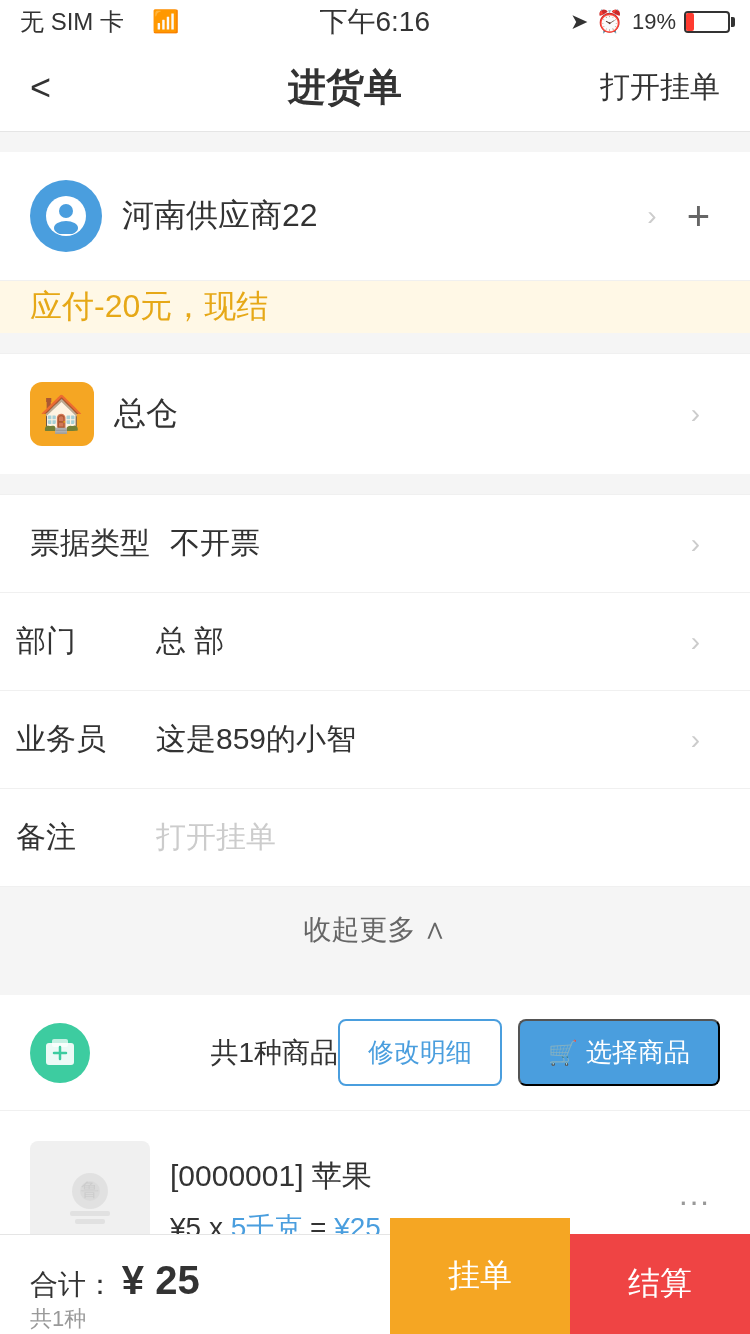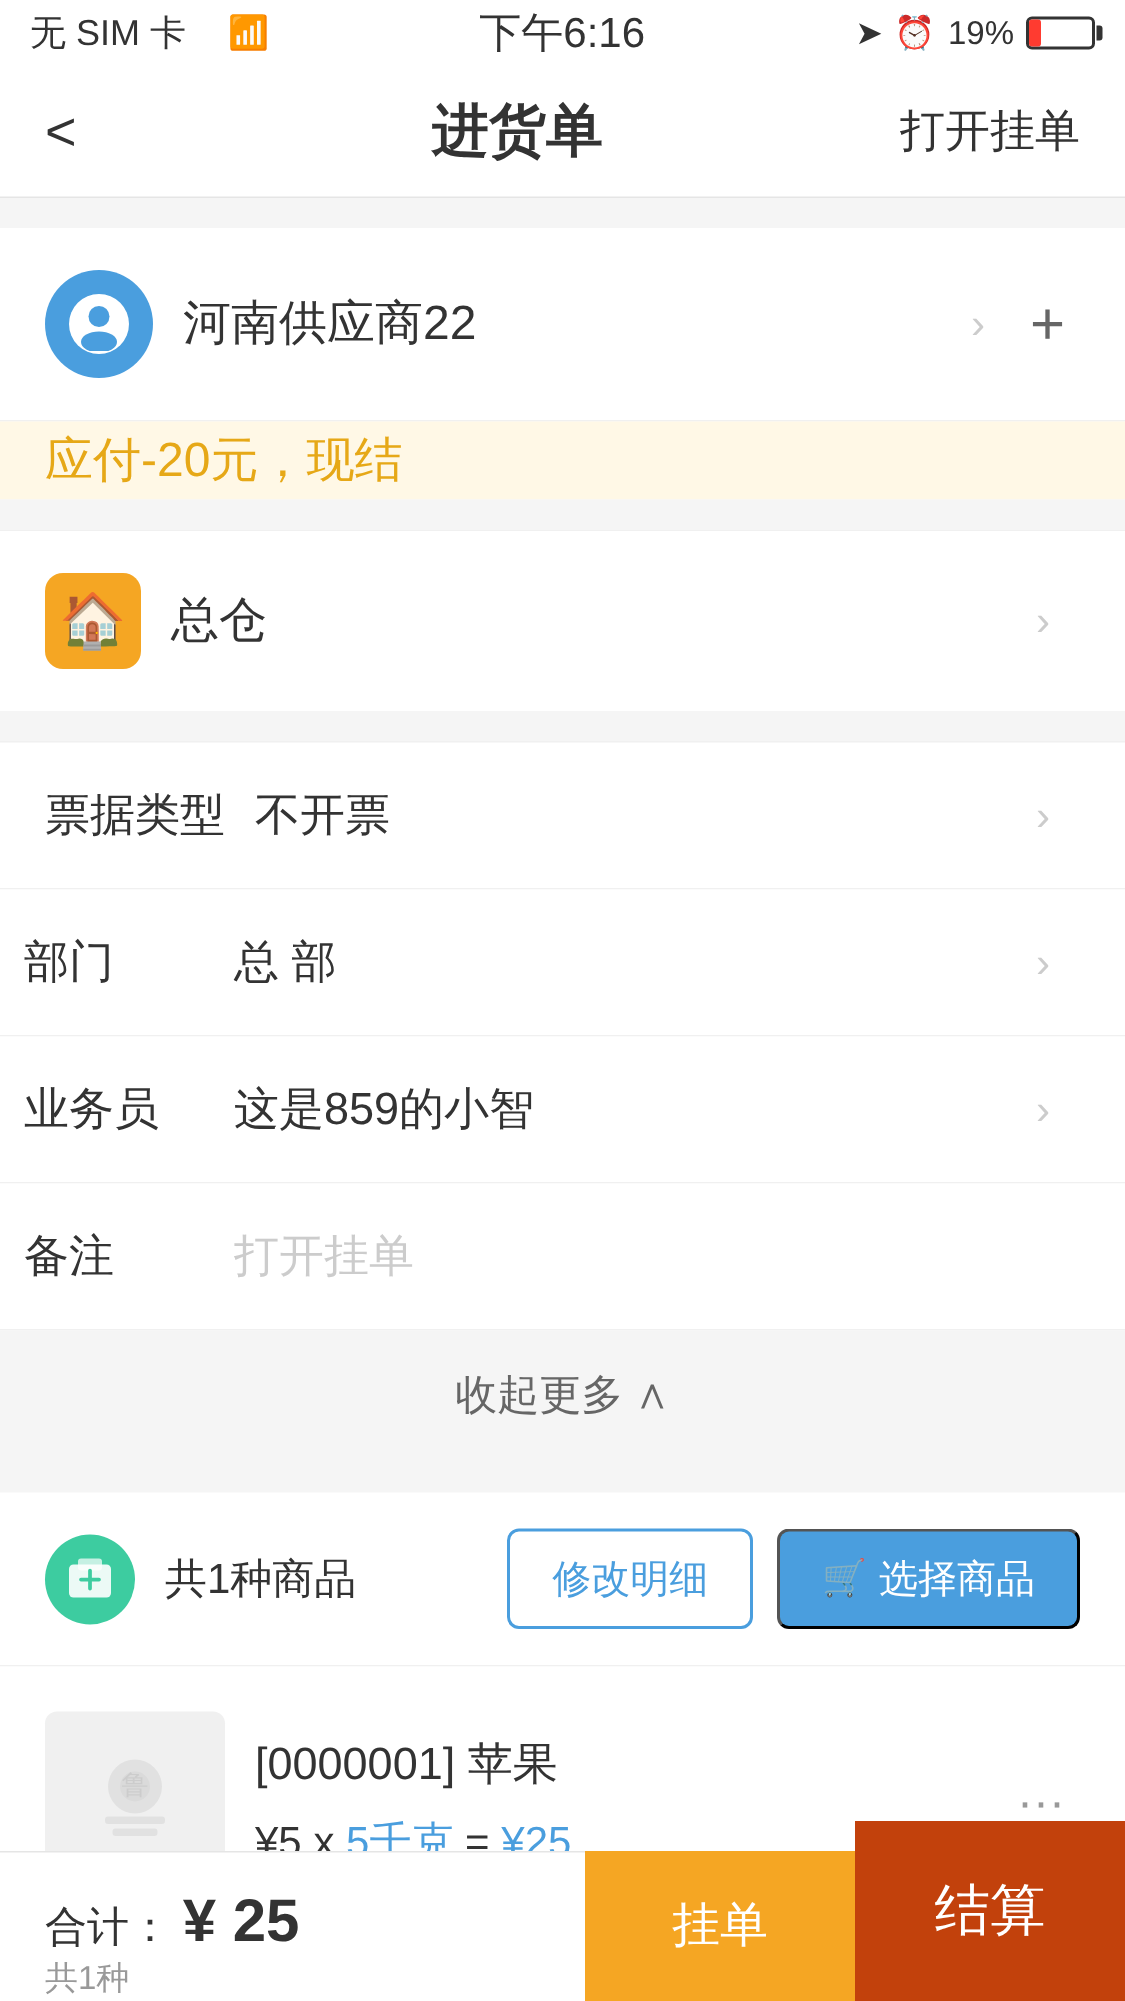--- a/index.html
+++ b/index.html
@@ -235,20 +235,21 @@
       align-items: center;
       justify-content: center;
       margin-right: 20px;
       font-size: 28px;
       color: #fff;
     }
     .products-count {
       flex: 1;
       font-size: 28px;
       color: #333;
+      text-align: right;
     }
     .btn-outline {
       border: 2px solid #4a9ede;
       color: #4a9ede;
       background: #fff;
       padding: 14px 28px;
       border-radius: 8px;
       font-size: 26px;
       cursor: pointer;
       margin-right: 16px;
@@ -334,36 +335,36 @@
       font-size: 40px;
       font-weight: 600;
       color: #333;
     }
     .total-count {
       font-size: 22px;
       color: #999;
     }
     .btn-hang {
       width: 180px;
-      height: 100px;
+      height: 116px;
       background: #f5a623;
       color: #fff;
       font-size: 32px;
       display: flex;
       align-items: center;
       justify-content: center;
       cursor: pointer;
       flex-shrink: 0;
     }
     .btn-checkout {
       width: 180px;
-      height: 120px;
-      background: #c2410c;
+      height: 100px;
+      background: #ef4444;
       color: #fff;
-      font-size: 37px;
+      font-size: 32px;
       display: flex;
       align-items: center;
       justify-content: center;
       cursor: pointer;
       flex-shrink: 0;
     }
 
     .wifi-icon { font-size: 22px; }
   </style>
 </head>

